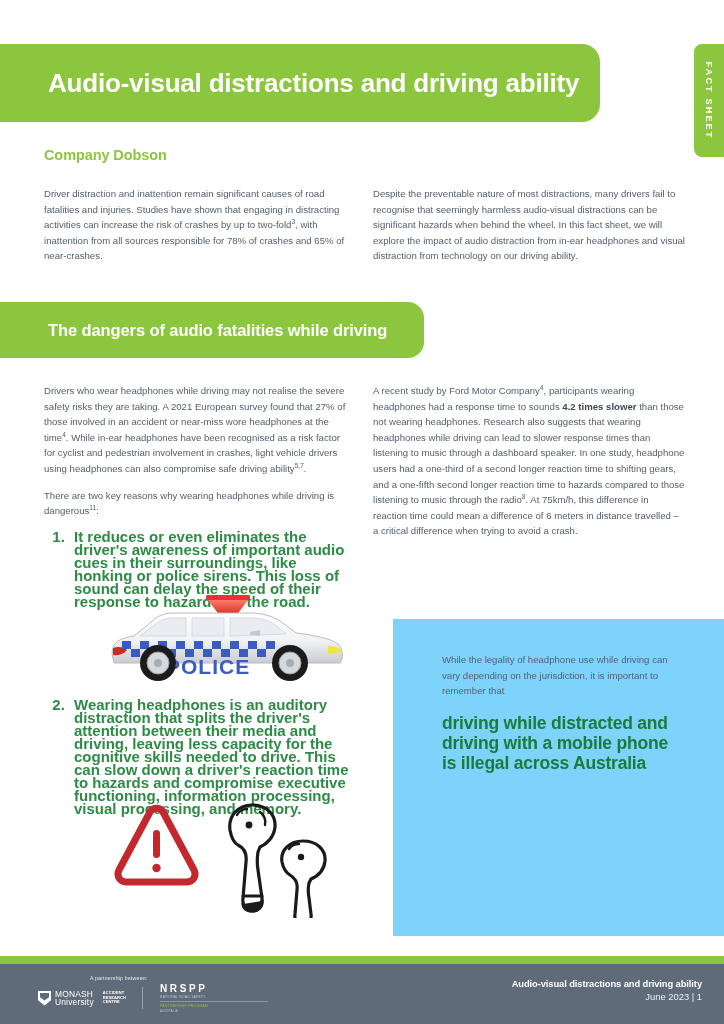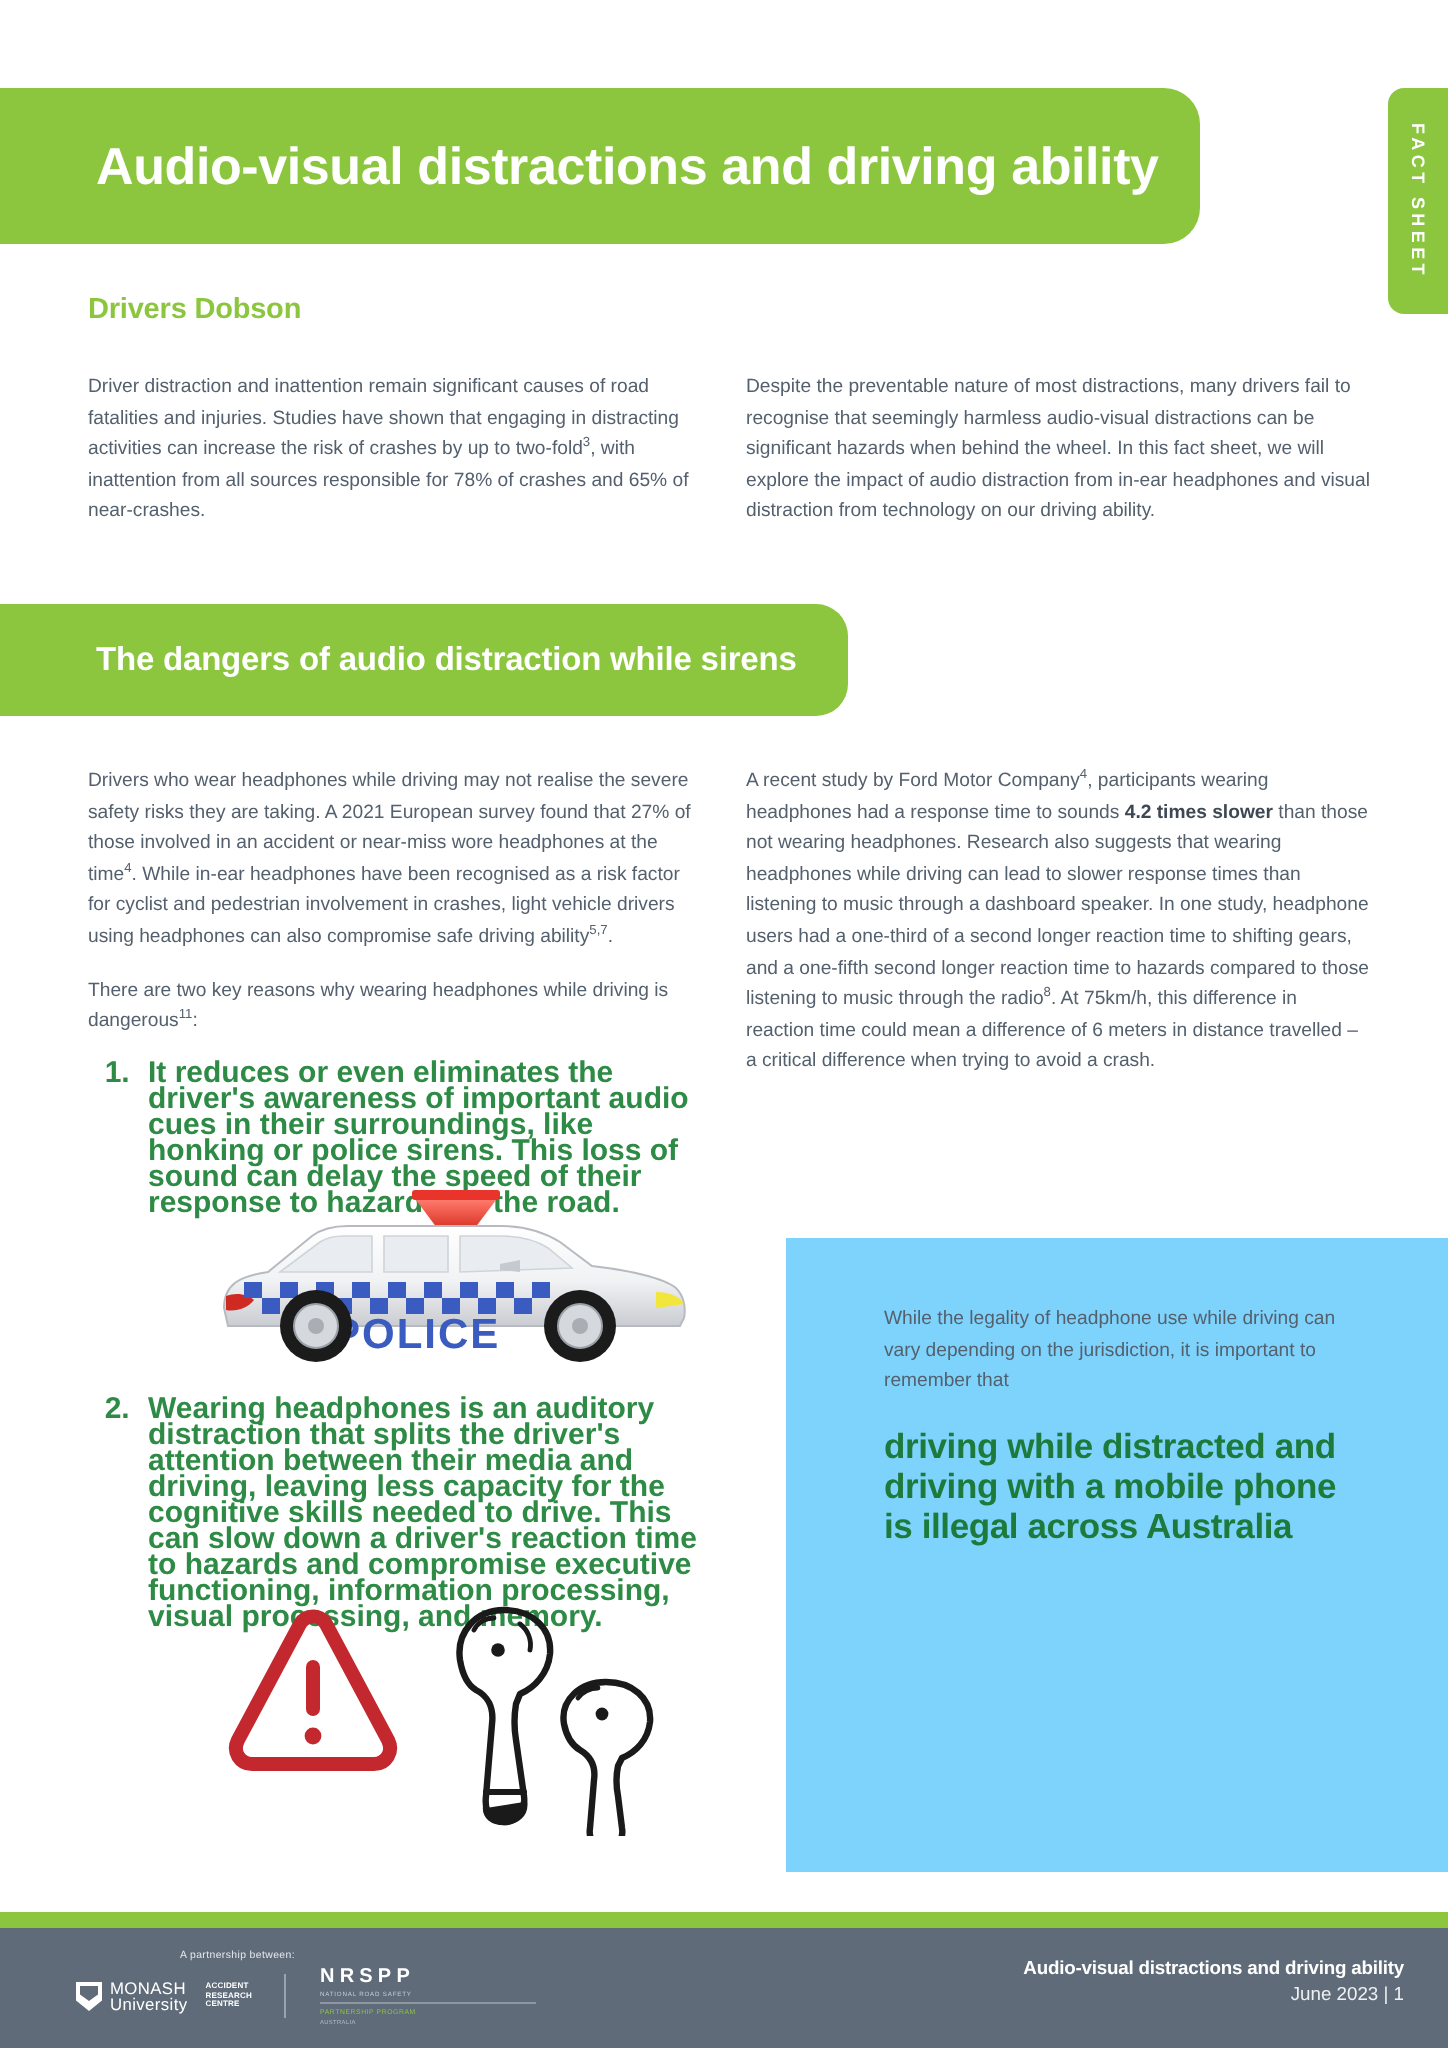--- a/index.html
+++ b/index.html
@@ -276,32 +276,32 @@
 <div class="page">
 
   <div class="fact-tab">
     <div class="fact-tab-label">FACT SHEET</div>
   </div>
 
   <div class="title-banner">
     <div class="title-banner-text">Audio-visual distractions and driving ability</div>
   </div>
 
-  <div class="author">Drivers Dobson</div>
+  <div class="author">Company Dobson</div>
 
   <div class="col-left intro body-text">
     <p><span>Driver distraction and inattention remain significant causes of road fatalities and injuries. Studies have shown that engaging in distracting activities can increase the risk of crashes by up to two-fold</span><sup>3</sup><span>, with inattention from all sources responsible for 78% of crashes and 65% of near-crashes.</span></p>
   </div>
 
   <div class="col-right intro body-text">
     <p>Despite the preventable nature of most distractions, many drivers fail to recognise that seemingly harmless audio-visual distractions can be significant hazards when behind the wheel. In this fact sheet, we will explore the impact of audio distraction from in-ear headphones and visual distraction from technology on our driving ability.</p>
   </div>
 
   <div class="section-banner">
-    <div class="section-banner-text">The dangers of audio distraction while sirens</div>
+    <div class="section-banner-text">The dangers of audio fatalities while driving</div>
   </div>
 
   <div class="col-left sec-body body-text">
     <p><span>Drivers who wear headphones while driving may not realise the severe safety risks they are taking. A 2021 European survey found that 27% of those involved in an accident or near-miss wore headphones at the time</span><sup>4</sup><span>. While in-ear headphones have been recognised as a risk factor for cyclist and pedestrian involvement in crashes, light vehicle drivers using headphones can also compromise safe driving ability</span><sup>5,7</sup><span>.</span></p>
     <p><span>There are two key reasons why wearing headphones while driving is dangerous</span><sup>11</sup><span>:</span></p>
     <ol class="green-list" start="1">
       <li>It reduces or even eliminates the driver's awareness of important audio cues in their surroundings, like honking or police sirens. This loss of sound can delay the speed of their response to hazards on the road.</li>
     </ol>
   </div>
 

